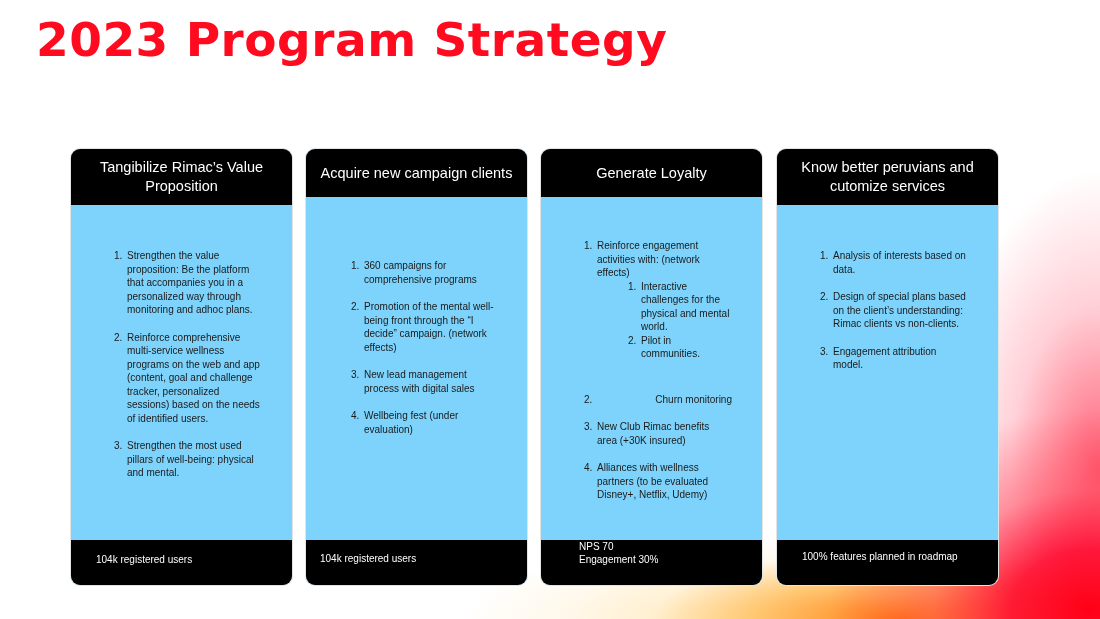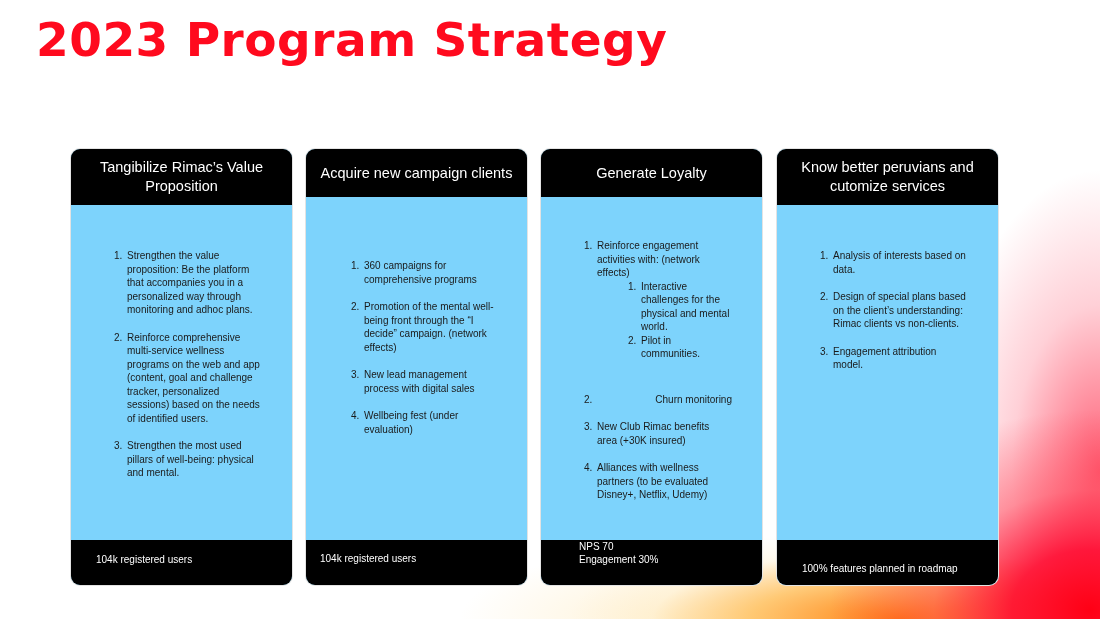--- a/index.html
+++ b/index.html
@@ -53,21 +53,21 @@
     #card-3 { left: 541px; }
     #card-4 { left: 777px; }
     #card-1 .card-header, #card-4 .card-header { height: 56px; }
     #card-2 .card-header, #card-3 .card-header { height: 48px; }
     #card-2 .card-body { padding-top: 34px; padding-left: 16px; }
     #card-3 .card-body { padding-top: 14px; }
     #card-3 .card-body ol > li.gap { margin-top: 32px; text-align: right; }
     #card-1 .card-footer { padding-top: 13px; padding-left: 25px; }
     #card-2 .card-footer { padding-top: 12px; padding-left: 14px; }
     #card-3 .card-footer { padding-top: 0; padding-left: 38px; }
-    #card-4 .card-footer { padding-top: 22px; padding-left: 25px; }
+    #card-4 .card-footer { padding-top: 10px; padding-left: 25px; }
   </style>
 </head>
 <body>
 
 <div class="bg-glow"></div>
 
 <h1 class="title">2023 Program Strategy</h1>
 
 <div class="card" id="card-1">
   <div class="card-header">Tangibilize Rimac’s Value Proposition</div>

